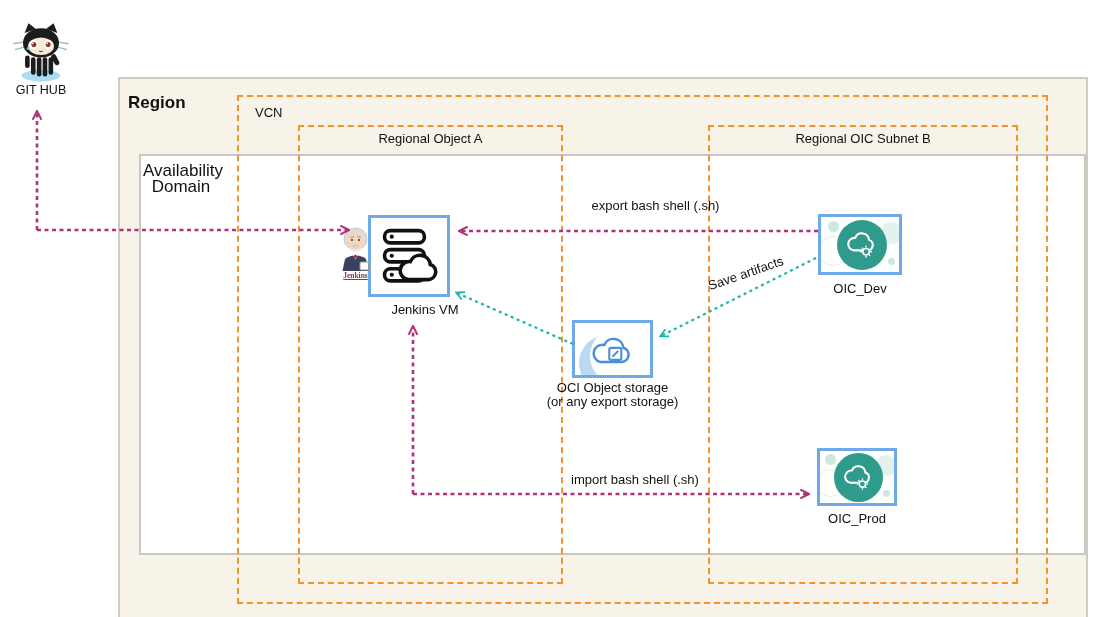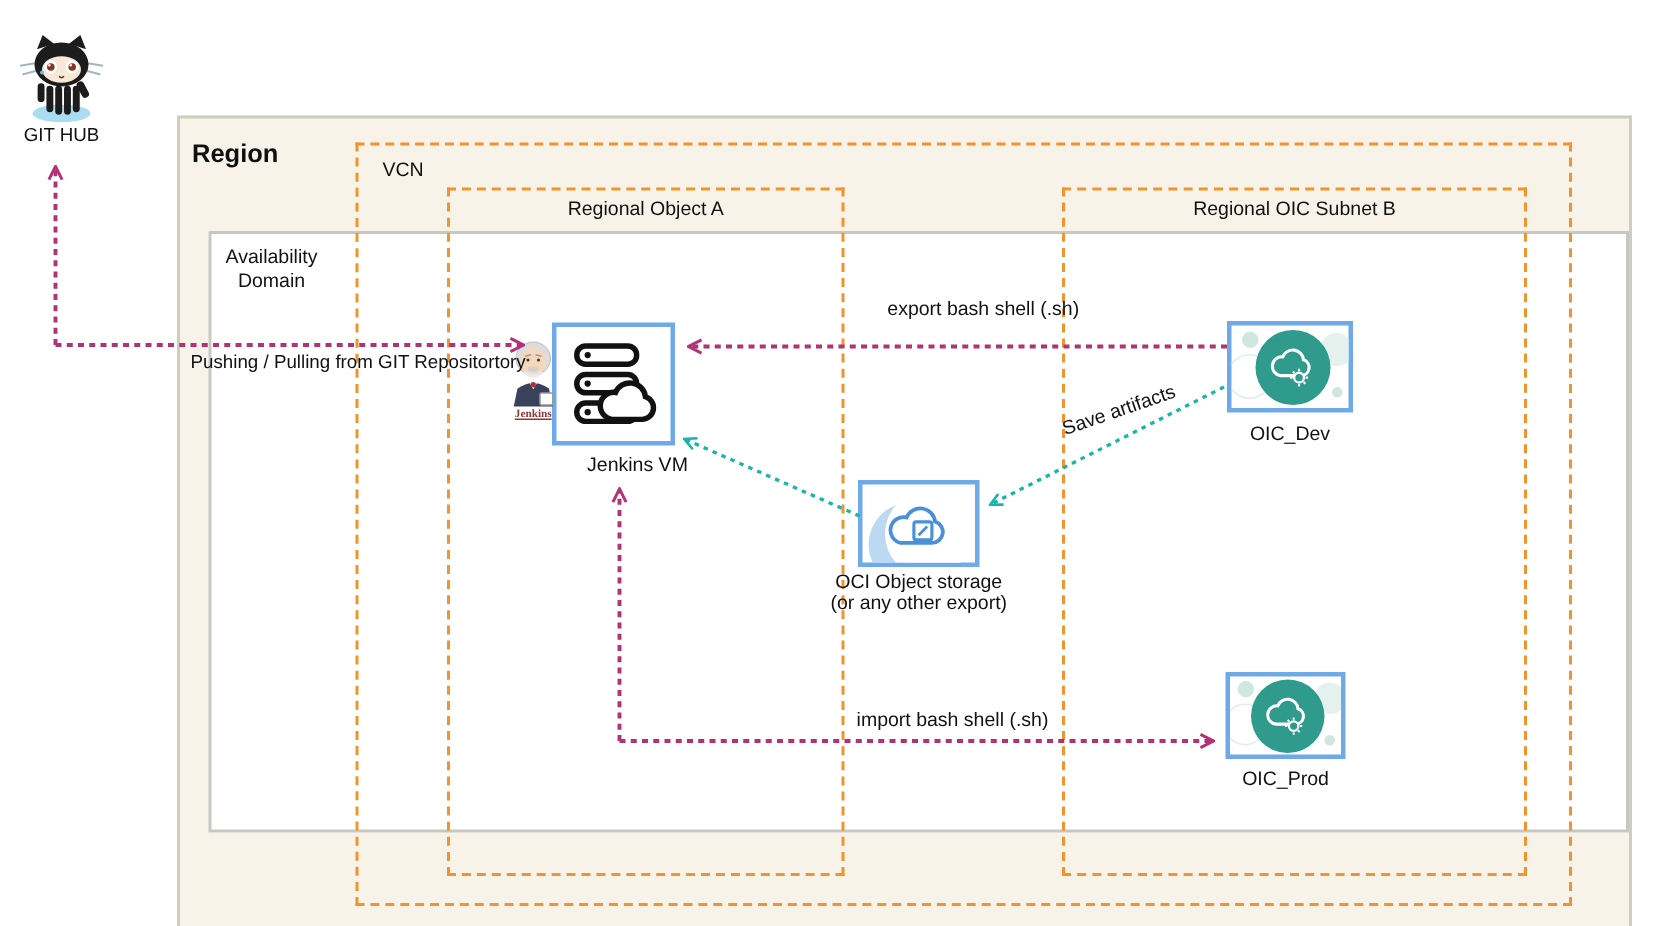--- a/index.html
+++ b/index.html
@@ -4,21 +4,21 @@
 <style>
   * { margin:0; padding:0; box-sizing:border-box; }
   body { background:#fff; font-family:"Liberation Sans", sans-serif; }
   .canvas { position:relative; width:1110px; height:617px; background:#ffffff; overflow:hidden; color:#111;margin-top:20px; }
   .abs { position:absolute; }
 
   
   .region-box { left:118px; top:57px; width:970px; height:551px; background:#f7f3e8; border:2px solid #cfccc0; }
   .region-label { left:128px; top:73px; font-size:17px; font-weight:bold; color:#101010; }
   .ad-box { left:139px; top:134px; width:947px; height:401px; background:#ffffff; border:2px solid #c9c7c2; }
-  .ad-label { left:143px; top:143px; width:76px; text-align:center; font-size:13px; line-height:16px; }
+  .ad-label { left:143px; top:143px; width:76px; text-align:center; font-size:17px; line-height:16px; }
   .vcn-box { left:237px; top:75px; width:811px; height:509px; border:2px dashed #f2932d; }
   .vcn-label { left:255px; top:85px; font-size:13px; }
   .subnet-a-box { left:298px; top:105px; width:265px; height:459px; border:2px dashed #f2932d; }
   .subnet-a-label { left:298px; top:111px; width:265px; text-align:center; font-size:13px; }
   .subnet-b-box { left:708px; top:105px; width:310px; height:459px; border:2px dashed #f2932d; }
   .subnet-b-label { left:708px; top:111px; width:310px; text-align:center; font-size:13px; }
 
   
   .node { background:#fff; border:3px solid #6fa9e8; display:flex; align-items:center; justify-content:center; }
   .jenkins-node { left:368px; top:195px; width:82px; height:82px; }
@@ -137,21 +137,21 @@
     <div class="abs crescent-main"></div>
     <div class="abs crescent-cut"></div>
     <svg class="abs storage-cloud" width="48" height="37" viewBox="0 0 46 34">
       <path d="M9 28 h20 a7 7 0 0 0 2 -13.7 a9.5 9.5 0 0 0 -18.2 -2.6 A8 8 0 0 0 9 28 Z" fill="#fff" stroke="#4a90d9" stroke-width="2.4"></path>
       <rect x="17.5" y="14.5" width="11.5" height="11.5" rx="1.5" fill="#fff" stroke="#4a90d9" stroke-width="2"></rect>
       <path d="M20.5 23 L26 17.5" stroke="#4a90d9" stroke-width="1.8"></path>
     </svg>
   </div>
   <div class="abs storage-label">
     <span style="display:block">OCI Object storage</span>
-    <span style="display:block">(or any other export)</span>
+    <span style="display:block">(or any export storage)</span>
   </div>
 
   <div class="oic-node node oicdev-node">
     <div class="deco deco-dot" style="left:7px; top:4px; width:11px; height:11px;"></div>
     <div class="deco deco-ring" style="left:-3px; top:19px; width:30px; height:30px;"></div>
     <div class="deco deco-blob" style="left:59px; top:5px; width:22px; height:22px;"></div>
     <div class="deco deco-dot" style="left:67px; top:41px; width:7px; height:7px;"></div>
     <div class="oic-circle" style="left:16px; top:3px; width:50px; height:50px;">
       <svg width="36" height="36" viewBox="0 0 40 40">
         <path d="M11 26 h15 a6 6 0 0 0 1.8 -11.7 a8 8 0 0 0 -15.4 -2.2 a6.8 6.8 0 0 0 -1.4 13.9 z" fill="none" stroke="#fff" stroke-width="2.3"></path>
@@ -188,18 +188,17 @@
     </defs>
     <line x1="37" y1="210" x2="37" y2="92" stroke="#b23278" stroke-width="2.6" stroke-dasharray="4 3.5" marker-end="url(#arrow-pink)"></line>
     <line x1="37" y1="210" x2="348" y2="210" stroke="#b23278" stroke-width="2.6" stroke-dasharray="4 3.5" marker-end="url(#arrow-pink)"></line>
     <line x1="818" y1="211" x2="460" y2="211" stroke="#b23278" stroke-width="2.6" stroke-dasharray="4 3.5" marker-end="url(#arrow-pink)"></line>
     <line x1="573" y1="324" x2="457" y2="273" stroke="#17b5ab" stroke-width="2.2" stroke-dasharray="3 3.5" marker-end="url(#arrow-teal)"></line>
     <line x1="816" y1="238" x2="661" y2="316" stroke="#17b5ab" stroke-width="2.2" stroke-dasharray="3 3.5" marker-end="url(#arrow-teal)"></line>
     <line x1="413" y1="474" x2="413" y2="307" stroke="#b23278" stroke-width="2.6" stroke-dasharray="4 3.5" marker-end="url(#arrow-pink)"></line>
     <line x1="413" y1="474" x2="808" y2="474" stroke="#b23278" stroke-width="2.6" stroke-dasharray="4 3.5" marker-end="url(#arrow-pink)"></line>
   </svg>
 
-  <div class="abs edge-label lbl-push">Pushing / Pulling from GIT Repositortory</div>
   <div class="abs edge-label lbl-export">export bash shell (.sh)</div>
   <div class="abs edge-label lbl-save">Save artifacts</div>
   <div class="abs edge-label lbl-import">import bash shell (.sh)</div>
 
 </div>
 
 </body></html>

